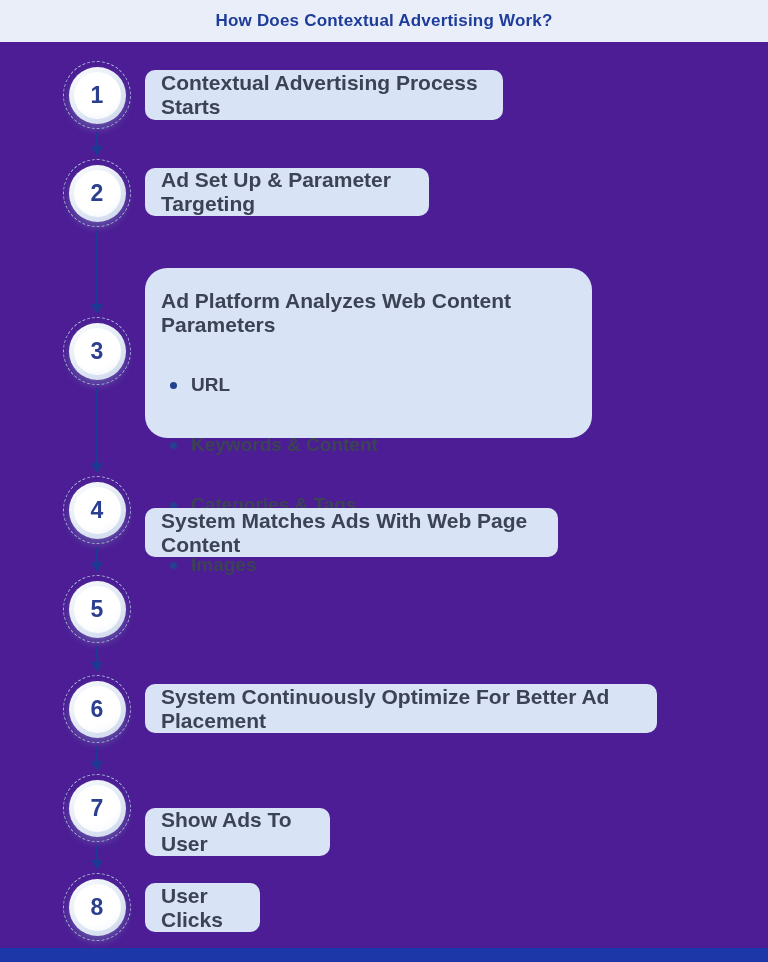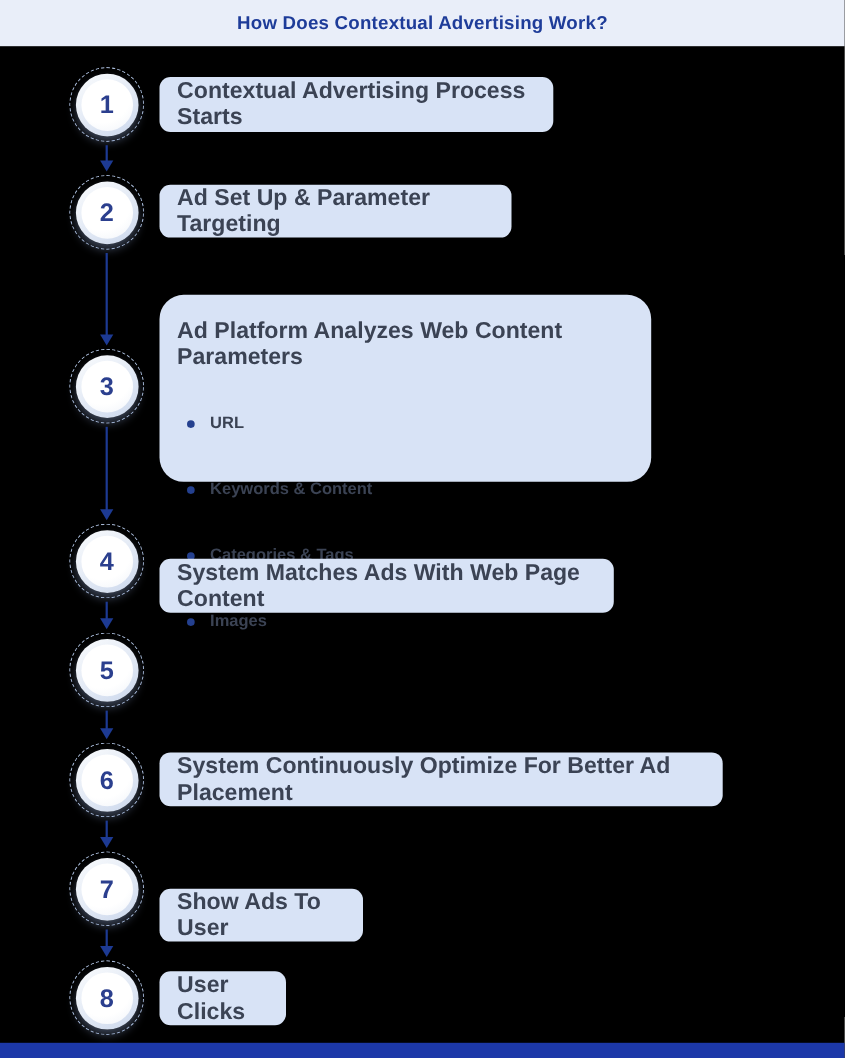--- a/index.html
+++ b/index.html
@@ -5,21 +5,21 @@
   * { margin: 0; padding: 0; box-sizing: border-box; }
   html, body { width: 768px; }
   body {
     font-family: "Liberation Sans", sans-serif;
     background: #fafaf8;
   }
   .page {
     position: relative;
     width: 768px;
     height: 962px;
-    background: #000000;
+    background: #4c1d95;
     overflow: hidden;
   }
   
   .header {
     position: absolute;
     left: 0; top: 0;
     width: 768px; height: 42px;
     background: #e9eef9;
     display: flex; align-items: center; justify-content: center;
   }
@@ -106,21 +106,21 @@
   }
   .card.tall .label { display: block; }
   .bullets {
     list-style: none;
     margin-top: 15px;
   }
   .bullets li {
     position: relative;
     padding-left: 30px;
     line-height: 24px;
-    font-size: 15px;
+    font-size: 19px;
     font-weight: bold;
     color: #3b4354;
     margin-top: 36px;
   }
   .bullets li .dot {
     position: absolute;
     left: 9px; top: 9px;
     width: 7px; height: 7px;
     border-radius: 50%;
     background: #24408f;
@@ -147,21 +147,21 @@
   </div>
   <div class="arrow" style="top:132px;height:24px"></div>
 
   <div class="circle-outer" style="top:159px">
     <div class="circle-mid">
       <div class="circle-inner">
         <span>2</span>
       </div>
     </div>
   </div>
-  <div class="card" style="top:168px;width:320px;height:48px">
+  <div class="card" style="top:168px;width:284px;height:48px">
     <span class="label">Ad Set Up &amp; Parameter Targeting</span>
   </div>
   <div class="arrow" style="top:230px;height:84px"></div>
 
   <div class="circle-outer" style="top:317px">
     <div class="circle-mid">
       <div class="circle-inner">
         <span>3</span>
       </div>
     </div>

